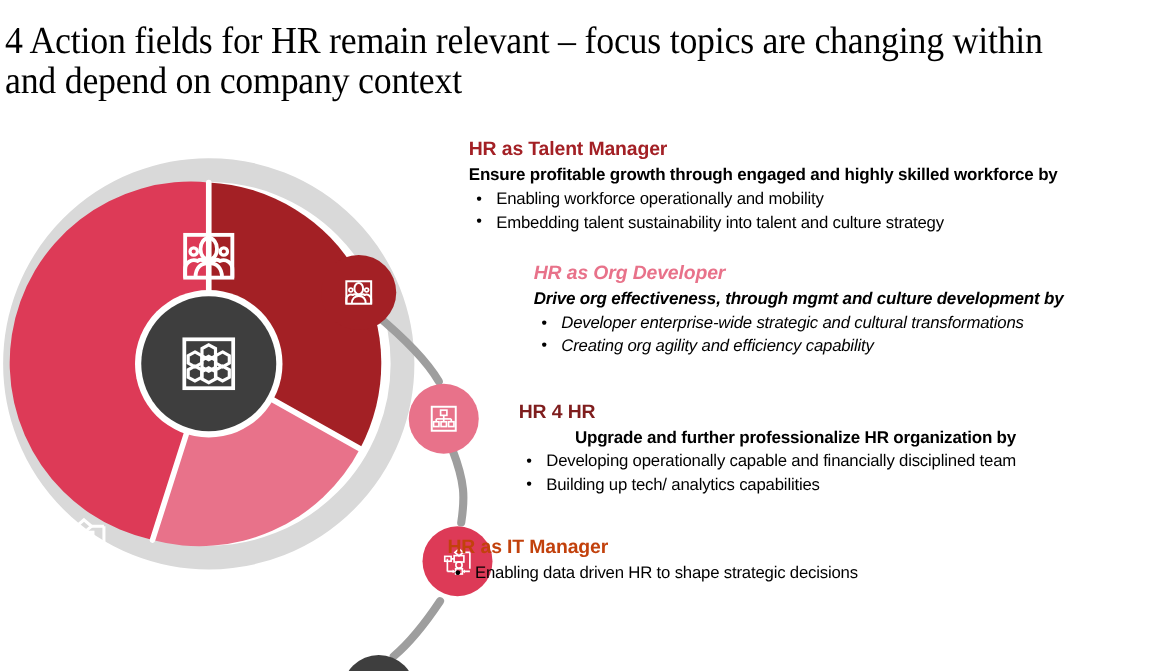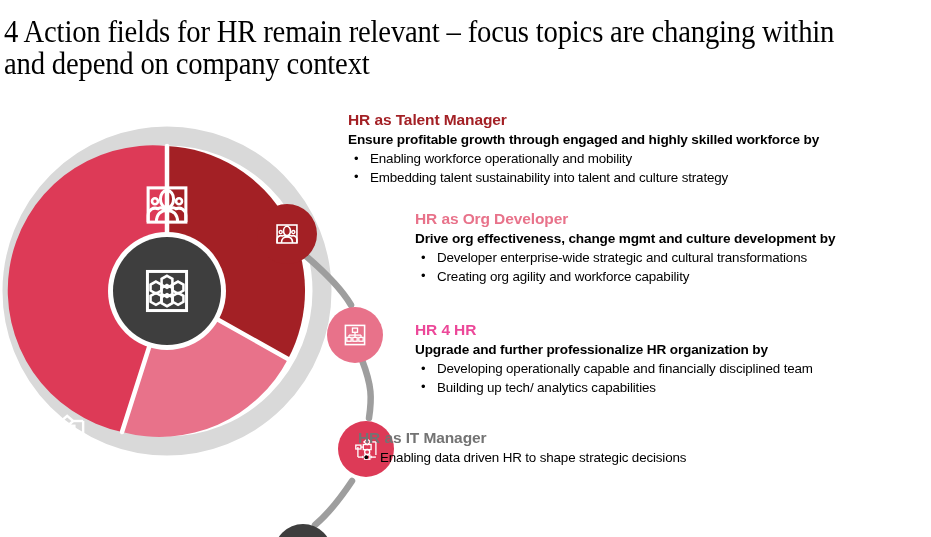--- a/index.html
+++ b/index.html
@@ -54,20 +54,21 @@
     white-space: nowrap;
   }
   .block .b-sub {
     font-size: 13.6px;
     font-weight: bold;
     color: #000000;
     line-height: 18px;
     letter-spacing: -0.15px;
     margin: 0 0 1px 0;
     white-space: nowrap;
+    text-align: right;
   }
   .block ul {
     list-style: none;
     margin: 0;
     padding: 0;
   }
   .block li {
     font-size: 13.4px;
     color: #000000;
     line-height: 18.5px;
@@ -77,22 +78,22 @@
     white-space: nowrap;
   }
   .block li .bullet {
     position: absolute;
     left: 6px;
     top: -0.5px;
     font-size: 13px;
     line-height: 18.5px;
   }
 
-  #block-talent { left: 348px; top: 110px; }
-  #block-org    { left: 415px; top: 209px; }
+  #block-talent { left: 375px; top: 110px; }
+  #block-org    { left: 427px; top: 209px; font-style: italic; }
   #block-hr4hr  { left: 415px; top: 320px; }
   #block-it     { left: 358px; top: 428px; }
 </style>
 </head>
 <body>
 
 <div id="page-title">4 Action fields for HR remain relevant – focus topics are changing within and depend on company context</div>
 
 <div id="graphic">
   <svg width="420" height="440" viewBox="0 0 420 440" xmlns="http://www.w3.org/2000/svg">
@@ -221,35 +222,35 @@
   <div class="b-title" style="color:#A32025">HR as Talent Manager</div>
   <div class="b-sub">Ensure profitable growth through engaged and highly skilled workforce by</div>
   <ul>
     <li><span class="bullet">•</span><span>Enabling workforce operationally and mobility</span></li>
     <li><span class="bullet">•</span><span>Embedding talent sustainability into talent and culture strategy</span></li>
   </ul>
 </div>
 
 <div class="block" id="block-org">
   <div class="b-title" style="color:#E8728A">HR as Org Developer</div>
-  <div class="b-sub">Drive org effectiveness, change mgmt and culture development by</div>
+  <div class="b-sub">Drive org effectiveness, through mgmt and culture development by</div>
   <ul>
     <li><span class="bullet">•</span><span>Developer enterprise-wide strategic and cultural transformations</span></li>
-    <li><span class="bullet">•</span><span>Creating org agility and workforce capability</span></li>
+    <li><span class="bullet">•</span><span>Creating org agility and efficiency capability</span></li>
   </ul>
 </div>
 
 <div class="block" id="block-hr4hr">
-  <div class="b-title" style="color:#ec4899">HR 4 HR</div>
+  <div class="b-title" style="color:#7f1d1d">HR 4 HR</div>
   <div class="b-sub">Upgrade and further professionalize HR organization by</div>
   <ul>
     <li><span class="bullet">•</span><span>Developing operationally capable and financially disciplined team</span></li>
     <li><span class="bullet">•</span><span>Building up tech/ analytics capabilities</span></li>
   </ul>
 </div>
 
 <div class="block" id="block-it">
-  <div class="b-title" style="color:#737373">HR as IT Manager</div>
+  <div class="b-title" style="color:#c2410c">HR as IT Manager</div>
   <ul>
     <li><span class="bullet">•</span></li>
     <li><span class="bullet">•</span><span>Enabling data driven HR to shape strategic decisions</span></li>
   </ul>
 </div>
 
 </body></html>

